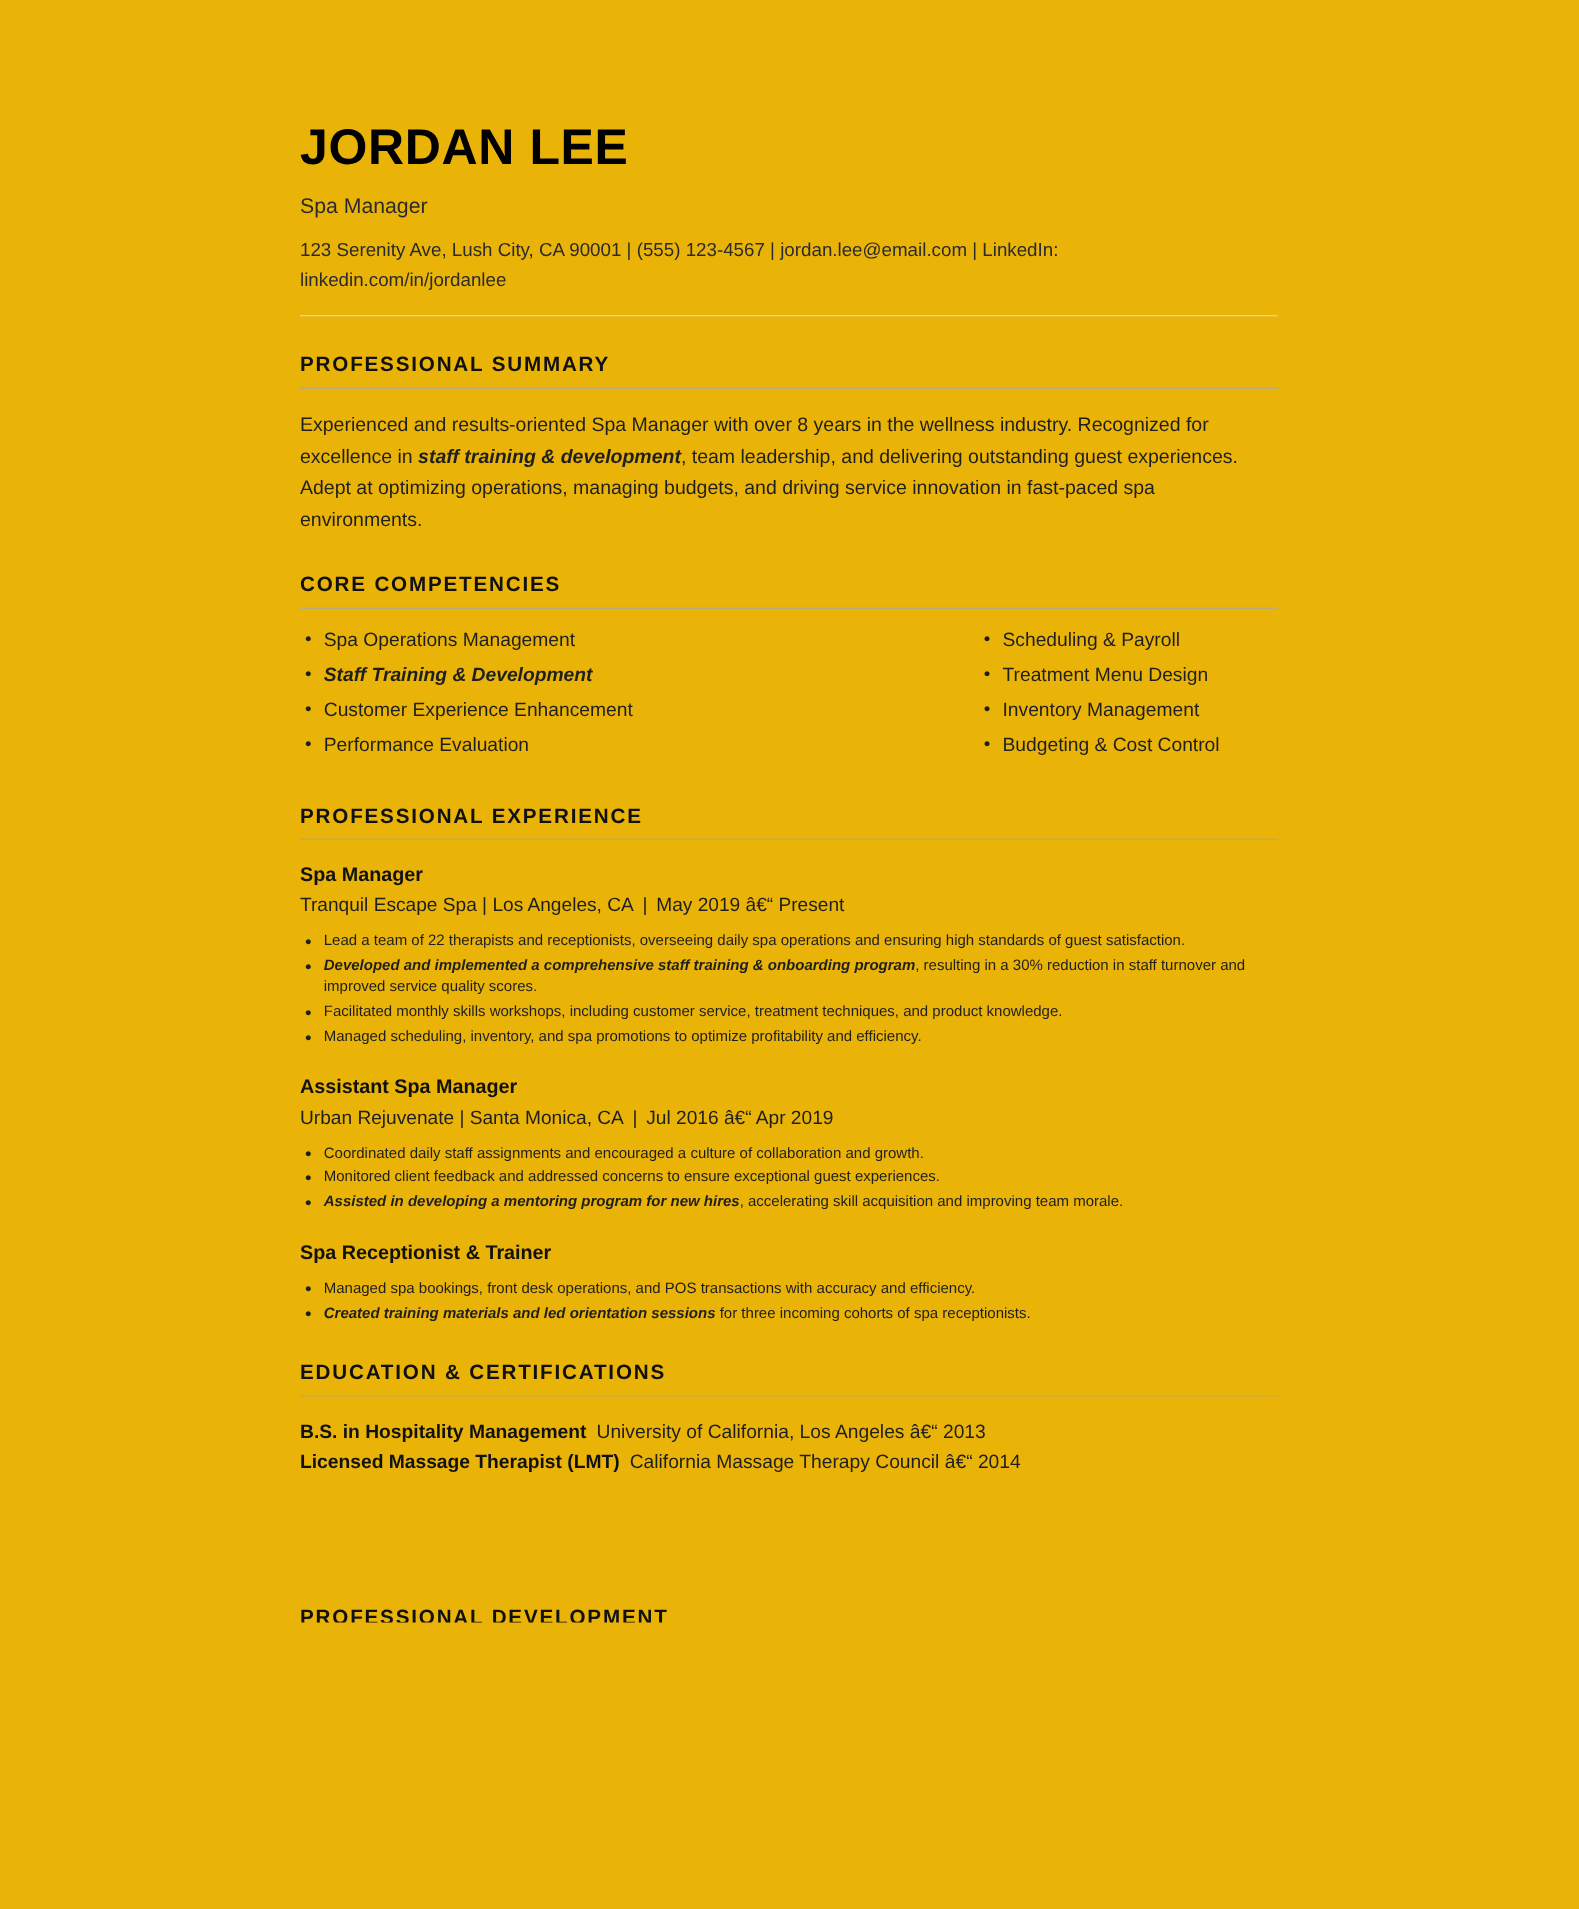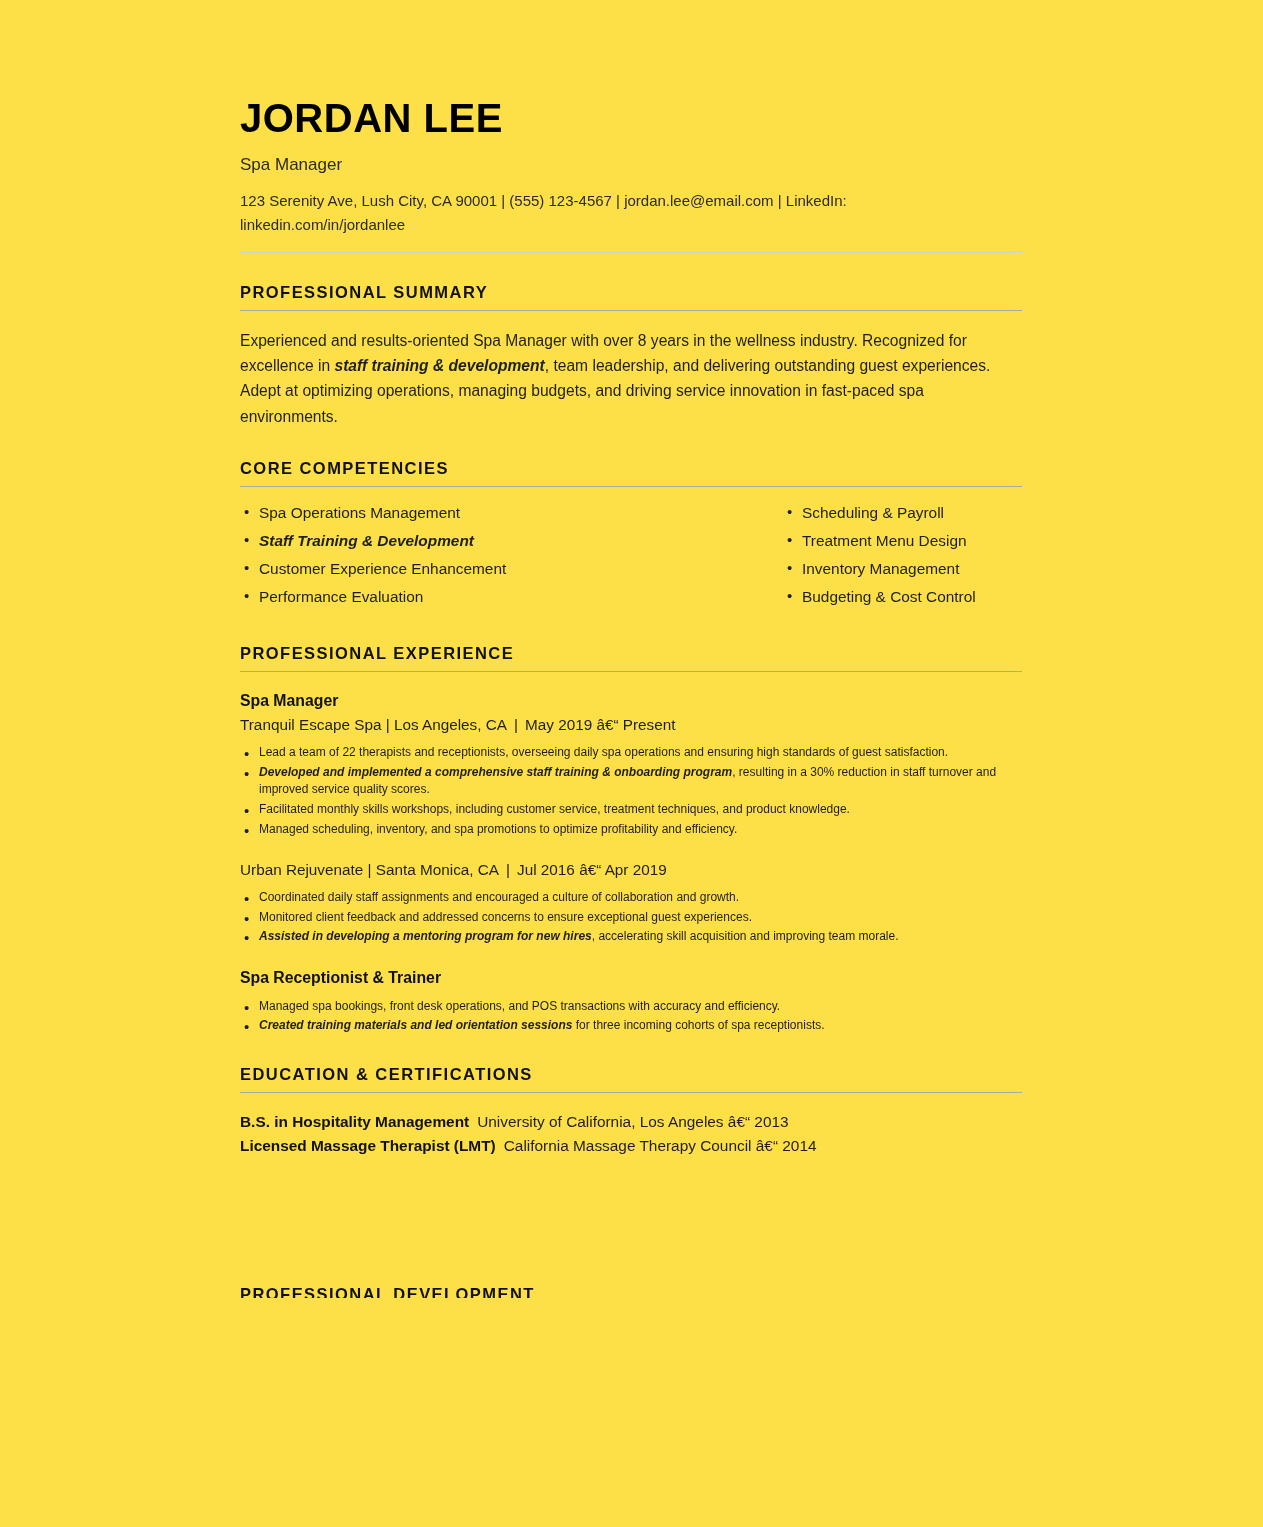--- a/index.html
+++ b/index.html
@@ -9,21 +9,21 @@
     background: #ffffff;
   }
   body {
     font-family: "Liberation Sans", sans-serif;
     color: #1a1a1a;
   }
   .page {
     position: relative;
     width: 1263px;
     height: 1527px;
-    background: #fde047;
+    background: #eab308;
     overflow: hidden;
     box-sizing: border-box;
   }
   .sheet {
     position: absolute;
     left: 0;
     top: 0;
     width: 1263px;
     height: 1300px;
     overflow: hidden;
@@ -260,20 +260,21 @@
           <div class="job-meta"><span>Tranquil Escape Spa | Los Angeles, CA</span><span class="sep">|</span><span>May 2019 â€“ Present</span></div>
           <ul class="job-bullets">
             <li><span>Lead a team of 22 therapists and receptionists, overseeing daily spa operations and ensuring high standards of guest satisfaction.</span></li>
             <li><b class="em">Developed and implemented a comprehensive staff training &amp; onboarding program</b><span>, resulting in a 30% reduction in staff turnover and improved service quality scores.</span></li>
             <li><span>Facilitated monthly skills workshops, including customer service, treatment techniques, and product knowledge.</span></li>
             <li><span>Managed scheduling, inventory, and spa promotions to optimize profitability and efficiency.</span></li>
           </ul>
         </div>
 
         <div class="job">
+          <div class="job-role">Assistant Spa Manager</div>
           <div class="job-meta"><span>Urban Rejuvenate | Santa Monica, CA</span><span class="sep">|</span><span>Jul 2016 â€“ Apr 2019</span></div>
           <ul class="job-bullets">
             <li><span>Coordinated daily staff assignments and encouraged a culture of collaboration and growth.</span></li>
             <li><span>Monitored client feedback and addressed concerns to ensure exceptional guest experiences.</span></li>
             <li><b class="em">Assisted in developing a mentoring program for new hires</b><span>, accelerating skill acquisition and improving team morale.</span></li>
           </ul>
         </div>
 
         <div class="job">
           <div class="job-role">Spa Receptionist &amp; Trainer</div>

